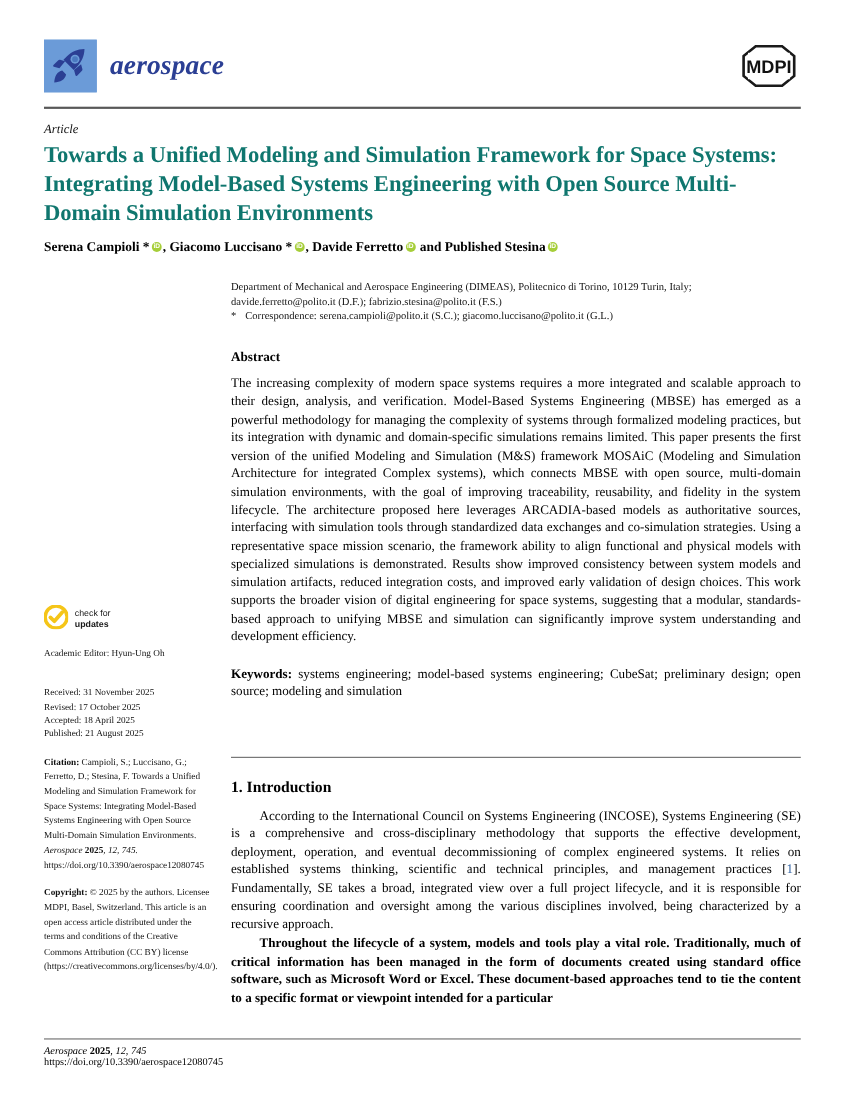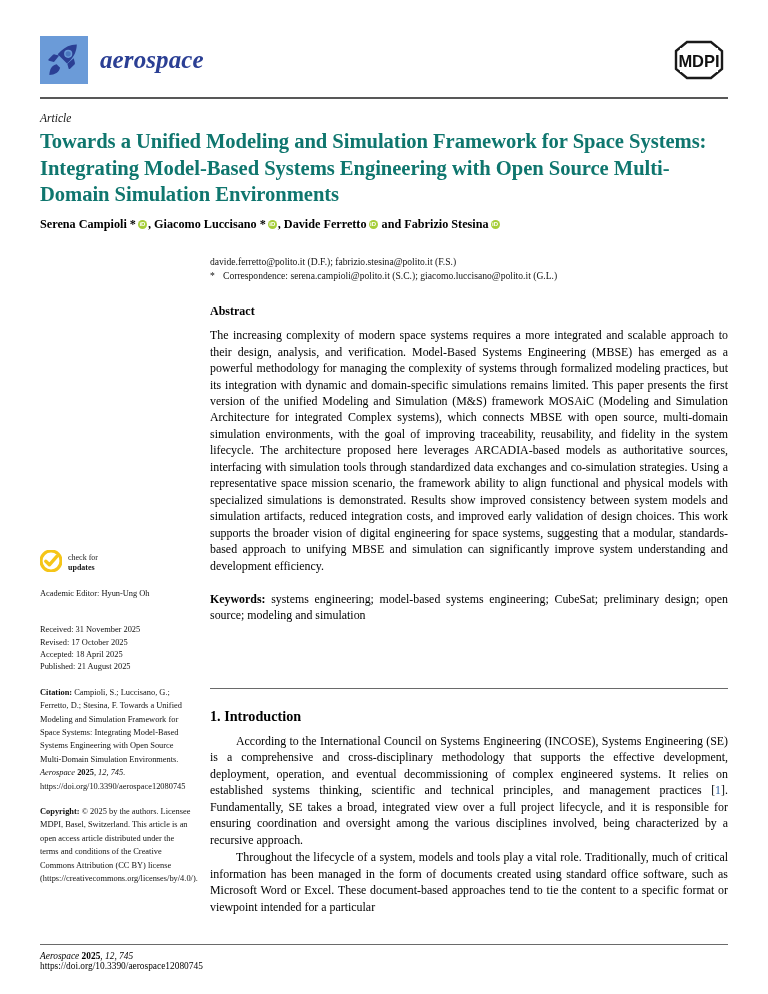--- a/index.html
+++ b/index.html
@@ -177,41 +177,41 @@
   .body-text {
     position: absolute;
     left: 210px;
     top: 733px;
     width: 518px;
     font-size: 11.9px;
     line-height: 16.45px;
     text-align: justify;
   }
   .body-text p { margin: 0; text-indent: 26px; }
-  .body-text p + p { margin-top: 1px; }
+  .body-text p + p { margin-top: 1px; font-weight: bold; }
   .ref { color: #3465a4; }
 
   
   .sidebar {
     position: absolute;
     left: 40px;
     top: 550px;
     width: 152px;
     font-size: 8.4px;
     line-height: 11.6px;
     color: #111;
   }
   .cfu {
     display: flex;
     align-items: center;
     gap: 6px;
     margin-bottom: 12px;
   }
   .cfu-text {
-    font-family: Liberation Serif, serif;
+    font-family: Liberation Sans, sans-serif;
     font-size: 8px;
     line-height: 9.6px;
     color: #1a1a1a;
   }
   .cfu-text .l2 { font-weight: bold; }
   .sb-editor { margin-bottom: 25px; }
   .sb-dates div { line-height: 12.4px; }
   .sb-block { margin-top: 12px; }
   .sb-block b { font-weight: bold; }
   .sb-block i { font-style: italic; }
@@ -267,25 +267,26 @@
         <text x="29" y="28.5" text-anchor="middle" font-family="Liberation Sans, sans-serif" font-size="16.5" font-weight="bold" fill="#111111">MDPI</text>
       </svg>
     </span>
   </div>
   <div class="rule-top"></div>
 
   <div class="article-kind">Article</div>
   <div class="title">Towards a Unified Modeling and Simulation Framework for Space Systems: Integrating Model-Based Systems Engineering with Open Source Multi-Domain Simulation Environments</div>
 
   <div class="authors">
-    <span>Serena Campioli *</span><span class="orcid"></span><span>, </span><span>Giacomo Luccisano *</span><span class="orcid"></span><span>, </span><span>Davide Ferretto</span><span class="orcid"></span><span> and </span><span>Fabrizio Stesina</span><span class="orcid"></span>
+    <span>Serena Campioli *</span><span class="orcid"></span><span>, </span><span>Giacomo Luccisano *</span><span class="orcid"></span><span>, </span><span>Davide Ferretto</span><span class="orcid"></span><span> and </span><span>Published Stesina</span><span class="orcid"></span>
   </div>
 
   <div class="rightcol">
     <div class="affiliation">
+      <div>Department of Mechanical and Aerospace Engineering (DIMEAS), Politecnico di Torino, 10129 Turin, Italy;</div>
       <div>davide.ferretto@polito.it (D.F.); fabrizio.stesina@polito.it (F.S.)</div>
       <div class="affil-corr">
         <span class="star">*</span>
         <span>Correspondence: serena.campioli@polito.it (S.C.); giacomo.luccisano@polito.it (G.L.)</span>
       </div>
     </div>
 
     <div class="abstract-block">
       <div class="abs-head">Abstract</div>
       <div class="abs-body">The increasing complexity of modern space systems requires a more integrated and scalable approach to their design, analysis, and verification. Model-Based Systems Engineering (MBSE) has emerged as a powerful methodology for managing the complexity of systems through formalized modeling practices, but its integration with dynamic and domain-specific simulations remains limited. This paper presents the first version of the unified Modeling and Simulation (M&amp;S) framework MOSAiC (Modeling and Simulation Architecture for integrated Complex systems), which connects MBSE with open source, multi-domain simulation environments, with the goal of improving traceability, reusability, and fidelity in the system lifecycle. The architecture proposed here leverages ARCADIA-based models as authoritative sources, interfacing with simulation tools through standardized data exchanges and co-simulation strategies. Using a representative space mission scenario, the framework ability to align functional and physical models with specialized simulations is demonstrated. Results show improved consistency between system models and simulation artifacts, reduced integration costs, and improved early validation of design choices. This work supports the broader vision of digital engineering for space systems, suggesting that a modular, standards-based approach to unifying MBSE and simulation can significantly improve system understanding and development efficiency.</div>

